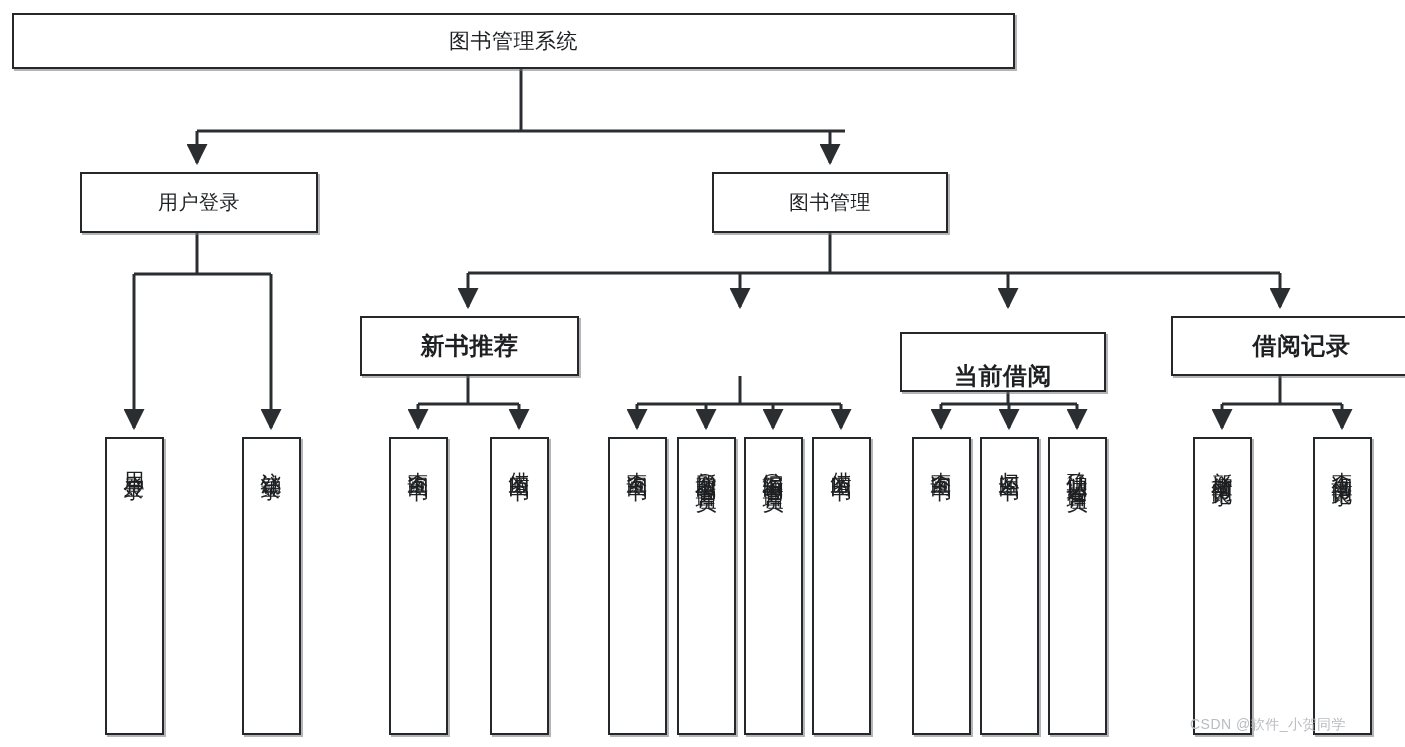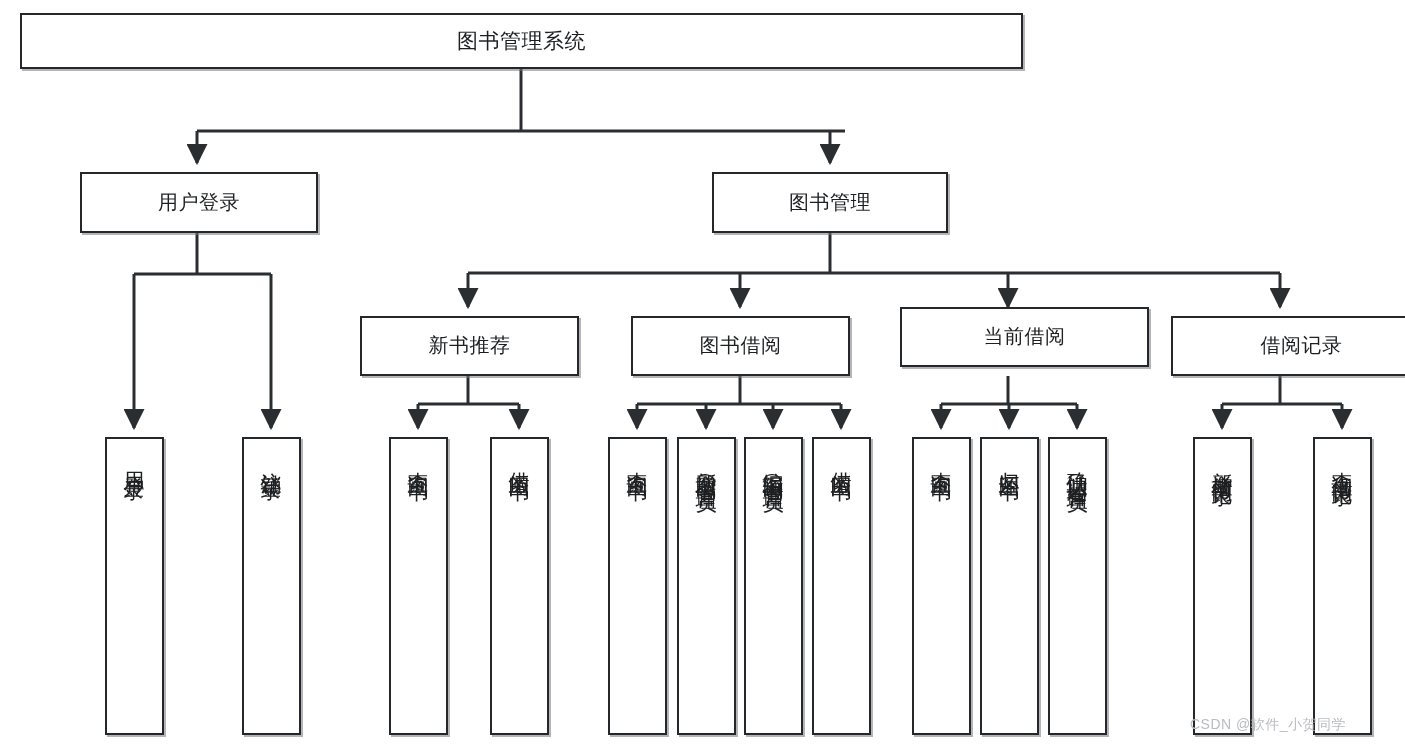--- a/index.html
+++ b/index.html
@@ -37,21 +37,21 @@
     color: #1d1f21;
     line-height: 1.18;
   }
   .node .lbl {
     display: block;
     text-align: center;
     letter-spacing: 0.5px;
   }
   .node.root .lbl { font-size: 21px; }
   .node.lvl2 .lbl { font-size: 20px; }
-  .node.lvl3 .lbl { font-size: 20px; }
+  .node.lvl3 .lbl { font-size: 24px; font-weight: bold; }
 
   .node.leaf {
     align-items: flex-start;
     padding-top: 16px;
   }
   .node.leaf .lbl {
     writing-mode: vertical-rl;
     text-orientation: upright;
     font-size: 21px;
     letter-spacing: 3px;
@@ -115,38 +115,35 @@
       <path d="M 1009 404 L 1009 428" marker-end="url(#arrow)"></path>
       <path d="M 1077 404 L 1077 428" marker-end="url(#arrow)"></path>
 
       <path d="M 1280 376 L 1280 404"></path>
       <path d="M 1222 404 L 1342 404"></path>
       <path d="M 1222 404 L 1222 428" marker-end="url(#arrow)"></path>
       <path d="M 1342 404 L 1342 428" marker-end="url(#arrow)"></path>
     </g>
   </svg>
 
-  <div class="node root" style="left:20px; top:13px; width:1003px; height:56px;">
+  <div class="node root" style="left:12px; top:13px; width:1003px; height:56px;">
     <span class="lbl">图书管理系统</span>
   </div>
 
   <div class="node lvl2" style="left:80px; top:172px; width:238px; height:61px;">
     <span class="lbl">用户登录</span>
   </div>
   <div class="node lvl2" style="left:712px; top:172px; width:236px; height:61px;">
     <span class="lbl">图书管理</span>
   </div>
 
   <div class="node lvl3" style="left:360px; top:316px; width:219px; height:60px;">
     <span class="lbl">新书推荐</span>
   </div>
-  <div class="node lvl3" style="left:631px; top:316px; width:219px; height:60px;">
-    <span class="lbl">图书借阅</span>
-  </div>
-  <div class="node lvl3" style="left:900px; top:307px; width:249px; height:60px;">
+  <div class="node lvl3" style="left:900px; top:332px; width:206px; height:60px;align-items:flex-end;">
     <span class="lbl">当前借阅</span>
   </div>
   <div class="node lvl3" style="left:1171px; top:316px; width:261px; height:60px;">
     <span class="lbl">借阅记录</span>
   </div>
 
   <div class="node leaf" style="left:105px; top:437px; width:59px; height:298px;">
     <span class="lbl">用户登录</span>
   </div>
   <div class="node leaf" style="left:242px; top:437px; width:59px; height:298px;">

